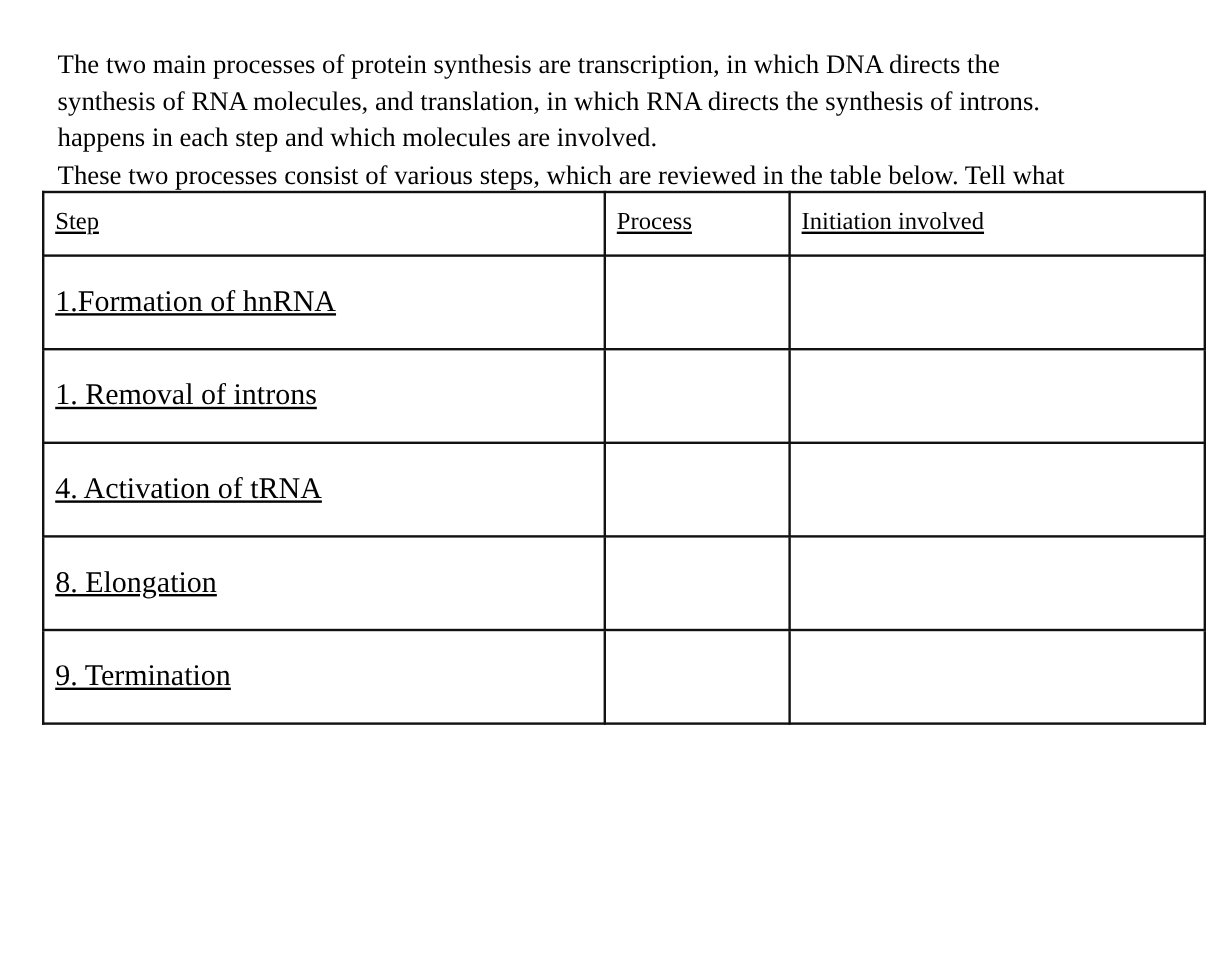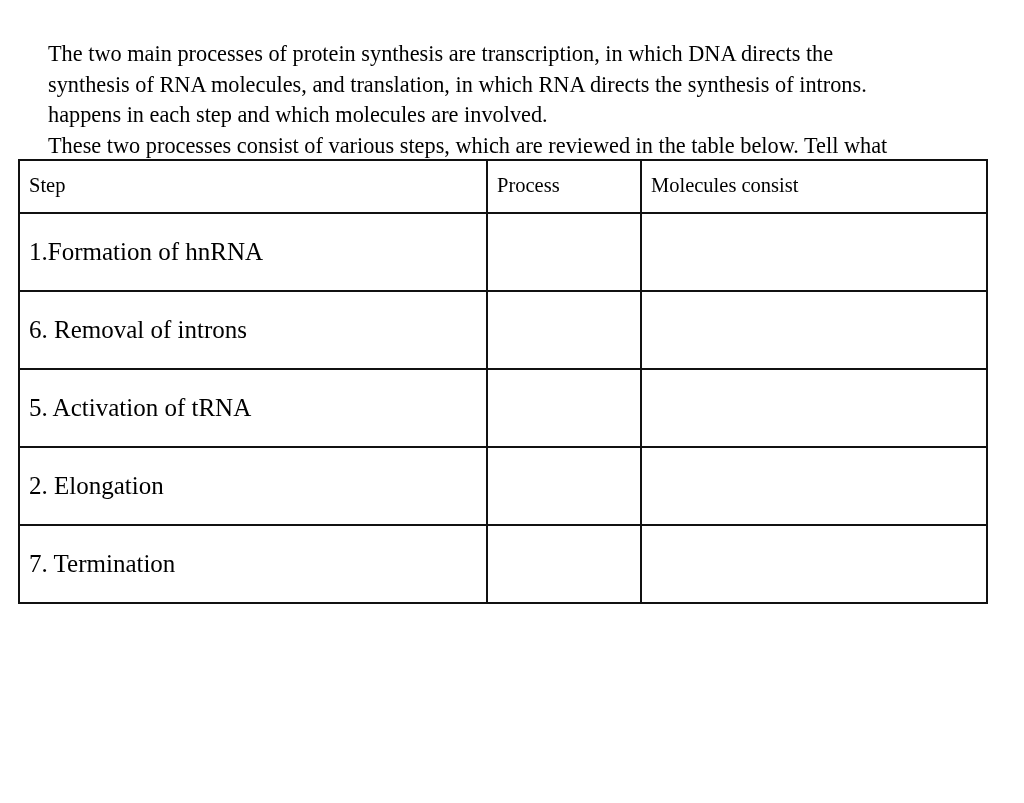--- a/index.html
+++ b/index.html
@@ -21,25 +21,26 @@
       top: 22px;
       width: 990px;
       font-size: 22.3px;
       line-height: 30.5px;
       margin: 17px;
     }
     .intro span { display: block; white-space: nowrap; }
 
     table.steps {
       position: absolute;
-      left: 18px;
+      left: 35px;
       top: 159px;
       border-collapse: collapse;
       table-layout: fixed;
       width: 968px;
+      text-decoration: underline;
     }
     table.steps th, table.steps td {
       border: 2px solid #111111;
       padding: 0 0 0 9px;
       text-align: left;
       vertical-align: middle;
       font-weight: normal;
     }
     table.steps th {
       height: 53px;
@@ -70,43 +71,43 @@
 <table class="steps">
   <colgroup>
     <col class="c1">
       <col class="c2">
       <col class="c3">
   </colgroup>
   <thead>
     <tr>
       <th>Step</th>
       <th>Process</th>
-      <th>Molecules consist</th>
+      <th>Initiation involved</th>
     </tr>
   </thead>
   <tbody>
     <tr>
       <td>1.Formation of hnRNA</td>
       <td class="blank"></td>
       <td class="blank"></td>
     </tr>
     <tr>
-      <td>6. Removal of introns</td>
+      <td>1. Removal of introns</td>
       <td class="blank"></td>
       <td class="blank"></td>
     </tr>
     <tr>
-      <td>5. Activation of tRNA</td>
+      <td>4. Activation of tRNA</td>
       <td class="blank"></td>
       <td class="blank"></td>
     </tr>
     <tr>
-      <td>2. Elongation</td>
+      <td>8. Elongation</td>
       <td class="blank"></td>
       <td class="blank"></td>
     </tr>
     <tr>
-      <td>7. Termination</td>
+      <td>9. Termination</td>
       <td class="blank"></td>
       <td class="blank"></td>
     </tr>
   </tbody>
 </table>
 
 </body></html>

